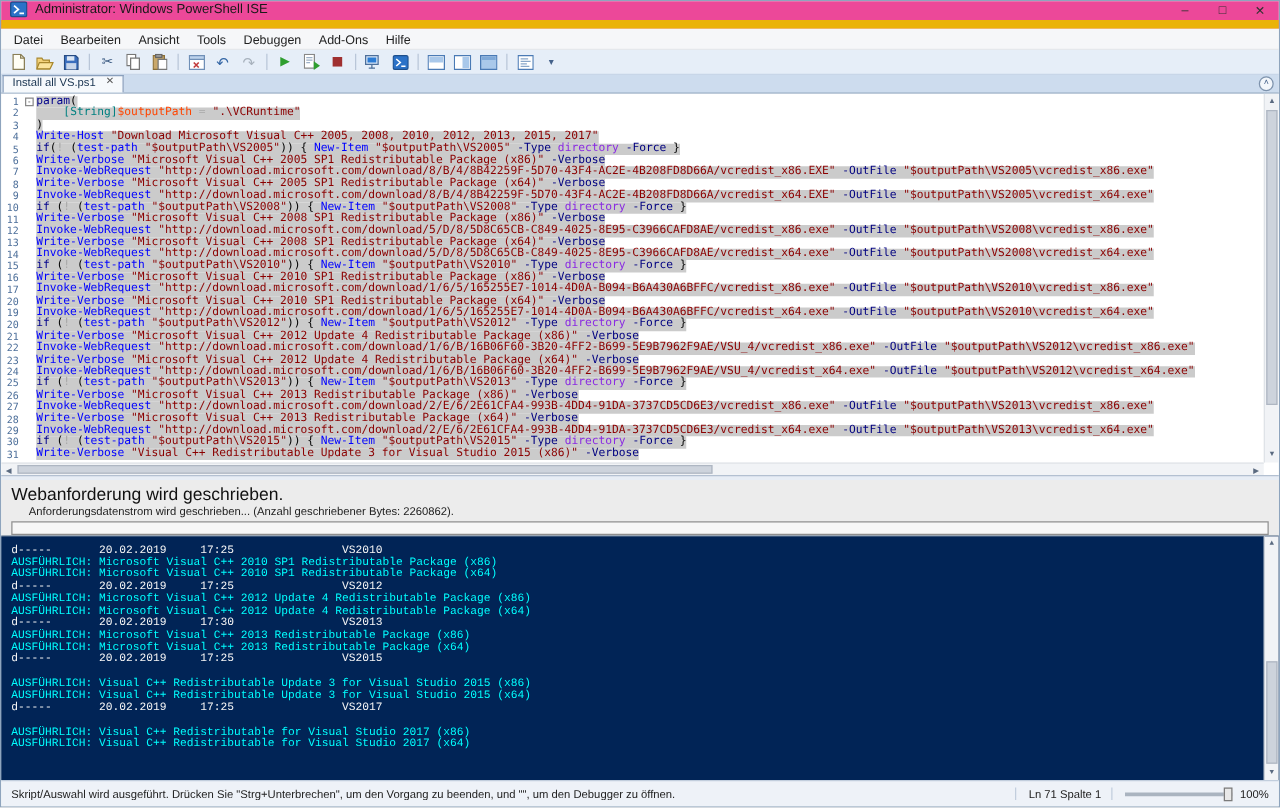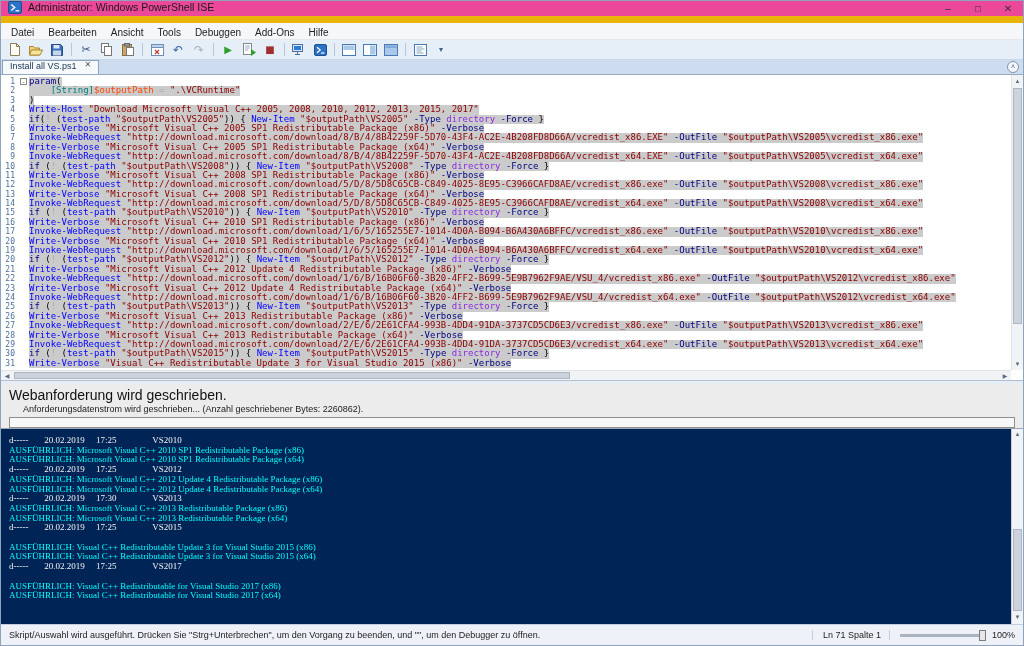--- a/index.html
+++ b/index.html
@@ -55,21 +55,21 @@
   .splitter{flex:0 0 4px;background:#e7edf5;border-top:1px solid #b3c0d1}
 
   
   .progress-pane{flex:0 0 40px;background:#ececec;border-bottom:1px solid #9aa7b5;padding:3px 8px 0 8px}
   .progress-activity{font-size:14px;color:#111}
   .progress-status{font-size:9px;color:#222;padding-left:14px;margin-top:1px}
   .progress-bar{margin-top:3px;height:11px;background:#f7f7f7;border:1px solid #8e8e8e;position:relative}
   .progress-fill{height:100%;width:0%;background:#71c171}
 
   
-  .console{flex:0 0 195px;background:#012456;position:relative;padding:7px 16px 0 8px;font-family:Liberation Serif, serif;font-size:9px;line-height:9.7px;overflow:hidden}
+  .console{flex:0 0 195px;background:#012456;position:relative;padding:7px 16px 0 8px;font-family:Liberation Mono, monospace;font-size:9px;line-height:9.7px;overflow:hidden}
   .con-line{white-space:pre;min-height:9.7px}
   .con-line.verbose{color:#00FFFF}
   .con-line.plain{color:#F5F5F5}
   .cscroll{position:absolute;top:0;right:0;bottom:0;width:12px;background:#f1f3f6;border-left:1px solid #c9cfd8}
   .cthumb{position:absolute;left:1px;right:1px;bottom:13px;height:42%;background:#cdd3dc;border:1px solid #aeb6c2}
 
   
   .statusbar{flex:0 0 21px;background:#eef2f8;border-top:1px solid #c2cedd;display:flex;align-items:center;font-size:9px;color:#222;padding:0 8px;gap:8px}
   .status-msg{flex:1;white-space:nowrap;overflow:hidden}
   .status-pos{border-left:1px solid #c2cedd;padding-left:10px;white-space:nowrap}

